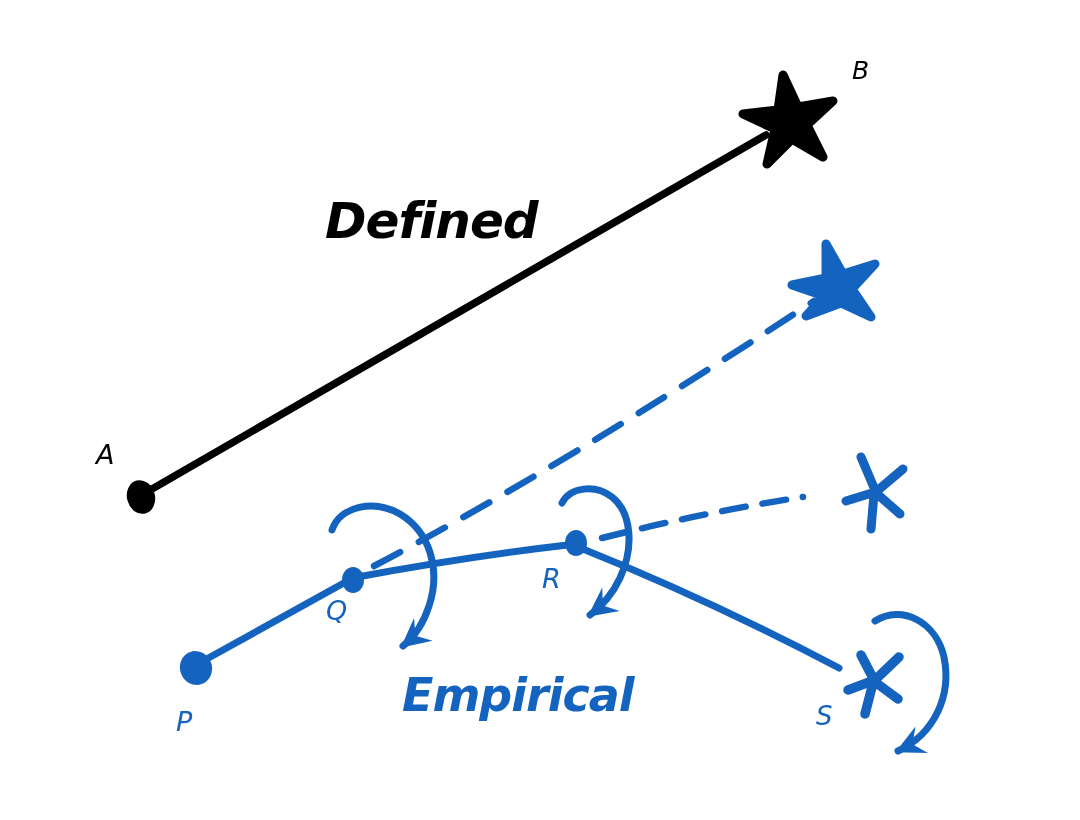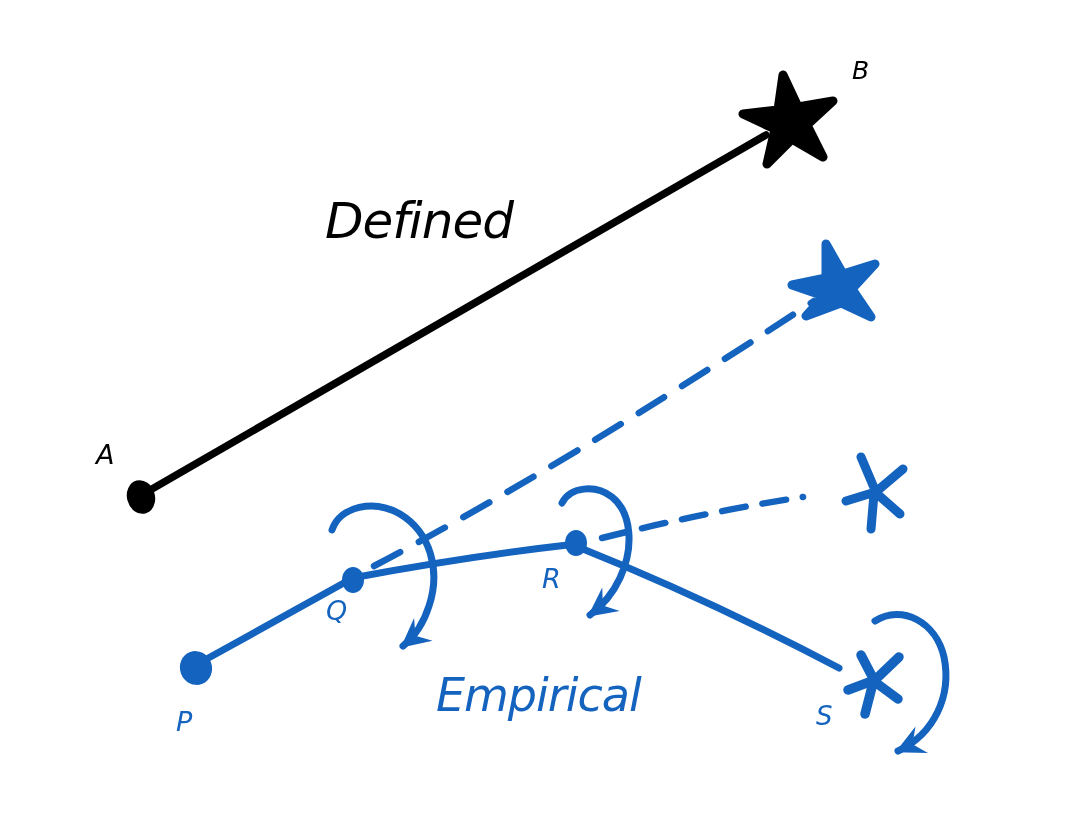--- a/index.html
+++ b/index.html
@@ -24,21 +24,21 @@
   .label {
     position: absolute;
     font-style: italic;
     line-height: 1;
     white-space: nowrap;
     user-select: none;
   }
   .ink  { color: var(--color-defined); }
   .blue { color: var(--color-empirical); }
   .point-label { font-size: 27px; }
-  .caption { letter-spacing: -1px; }
+  .caption { letter-spacing: -1px; font-weight: bold; }
   .caption-defined   { font-size: 50px; }
   .caption-empirical { font-size: 46px; }
 </style>
 </head>
 <body>
 
 <div class="stage">
 
   <svg width="1080" height="820" viewBox="0 0 1080 820">
     <defs>
@@ -71,21 +71,21 @@
       <path d="M875,621 C 902,604 936,622 944,657 C 952,696 934,734 898,751" stroke-width="7" marker-end="url(#ah)"></path>
 
       <path d="M826,244 L843,274 L875,264 L852,289 L871,317 L841,303 L806,316 L824,296 L792,285 L826,278 Z" fill="var(--color-empirical)" stroke-width="9"></path>
       <path d="M875,490 L861,457 M877,491 L903,469 M876,493 L900,514 M874,494 L871,529 M872,493 L846,501" stroke-width="9"></path>
       <path d="M874,680 L861,655 M875,680 L899,657 M875,682 L898,699 M873,683 L865,714 M872,681 L848,690" stroke-width="9.5"></path>
     </g>
   </svg>
 
   <div class="label ink caption caption-defined" style="left:325px; top:196px;">Defined</div>
 
-  <div class="label blue caption caption-empirical" style="left:436px; top:672px;">Empirical</div>
+  <div class="label blue caption caption-empirical" style="left:402px; top:672px;">Empirical</div>
 
   <div class="label ink point-label" style="left:96px; top:441px;">A</div>
 
   <div class="label ink point-label" style="left:852px; top:58px; font-size:25px;">B</div>
 
   <div class="label blue point-label" style="left:176px; top:708px;">P</div>
 
   <div class="label blue point-label" style="left:326px; top:597px;">Q</div>
 
   <div class="label blue point-label" style="left:542px; top:565px;">R</div>

